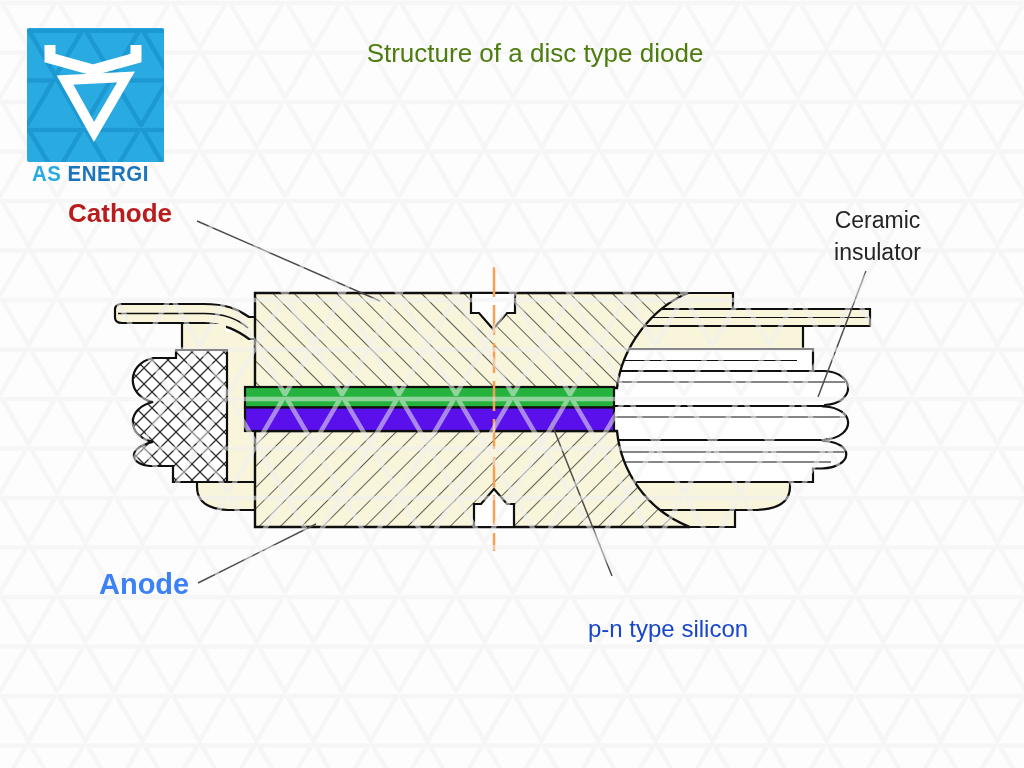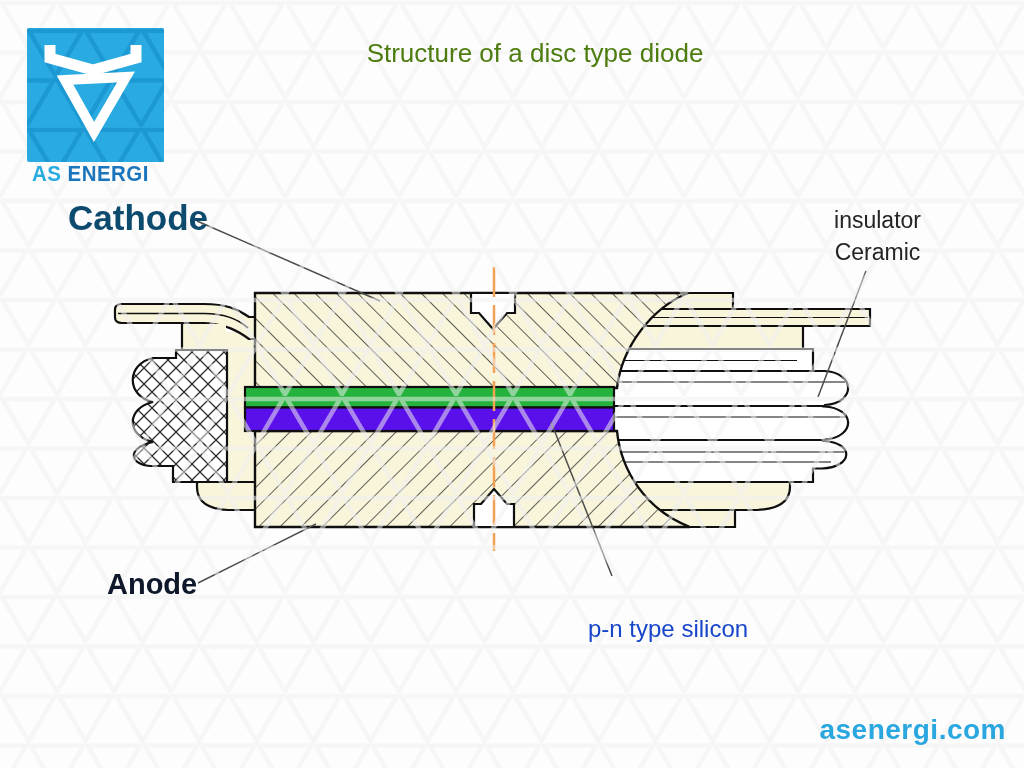--- a/index.html
+++ b/index.html
@@ -4,22 +4,22 @@
 <style>
   html,body{margin:0;padding:0;background:#fff;}
   #stage{
     position:relative;width:1024px;height:768px;overflow:hidden;
     background:#fdfdfd;font-family:"Liberation Sans",sans-serif;
   }
   #stage svg{display:block;}
   .layer{position:absolute;left:0;top:0;pointer-events:none;}
   .lbl{position:absolute;color:#1b1b1b;white-space:nowrap;}
   #title{left:300px;top:38px;width:470px;text-align:center;font-size:26px;color:#4d7c0f;}
-  #cathode{left:68px;top:198px;font-size:35px;font-weight:700;color:#0c4a6e;}
-  #anode{left:99px;top:568px;font-size:29px;font-weight:700;color:#0f172a;margin-left:8px;}
+  #cathode{left:68px;top:198px;font-size:26px;font-weight:700;color:#b91c1c;}
+  #anode{left:99px;top:568px;font-size:29px;font-weight:700;color:#3b82f6;}
   #ceramic{left:795px;top:204px;width:165px;text-align:center;font-size:23px;line-height:32px;color:#242424;}
   #pn{left:588px;top:583px;font-size:24px;color:#1746ca;margin-top:32px;}
   #site{left:770px;top:714px;width:236px;text-align:right;font-size:28px;font-weight:700;color:#2ba7e0;letter-spacing:.5px;}
   #logo{position:absolute;left:27px;top:28px;width:137px;height:134px;background:#29abe2;border-radius:2px;}
   #brand{position:absolute;left:24px;top:161px;width:143px;text-align:center;font-size:22px;font-weight:800;
          transform:scaleX(.93);transform-origin:left;letter-spacing:.5px;}
   #brand .as{color:#29abe2;} #brand .energi{color:#1b75bc;}
 </style>
 </head>
 <body>
@@ -108,19 +108,18 @@
   </div>
   <div id="brand">
     <span class="as">AS</span>
     <span class="energi">ENERGI</span>
   </div>
 
   <div id="title" class="lbl">Structure of a disc type diode</div>
   <div id="cathode" class="lbl">Cathode</div>
   <div id="anode" class="lbl">Anode</div>
   <div id="ceramic" class="lbl">
+    <span style="display:block">Ceramic</span>
     <span style="display:block">insulator</span>
-    <span style="display:block">Ceramic</span>
   </div>
   <div id="pn" class="lbl">p-n type silicon</div>
-  <div id="site" class="lbl">asenergi.com</div>
 
 </div>
 
 </body></html>

